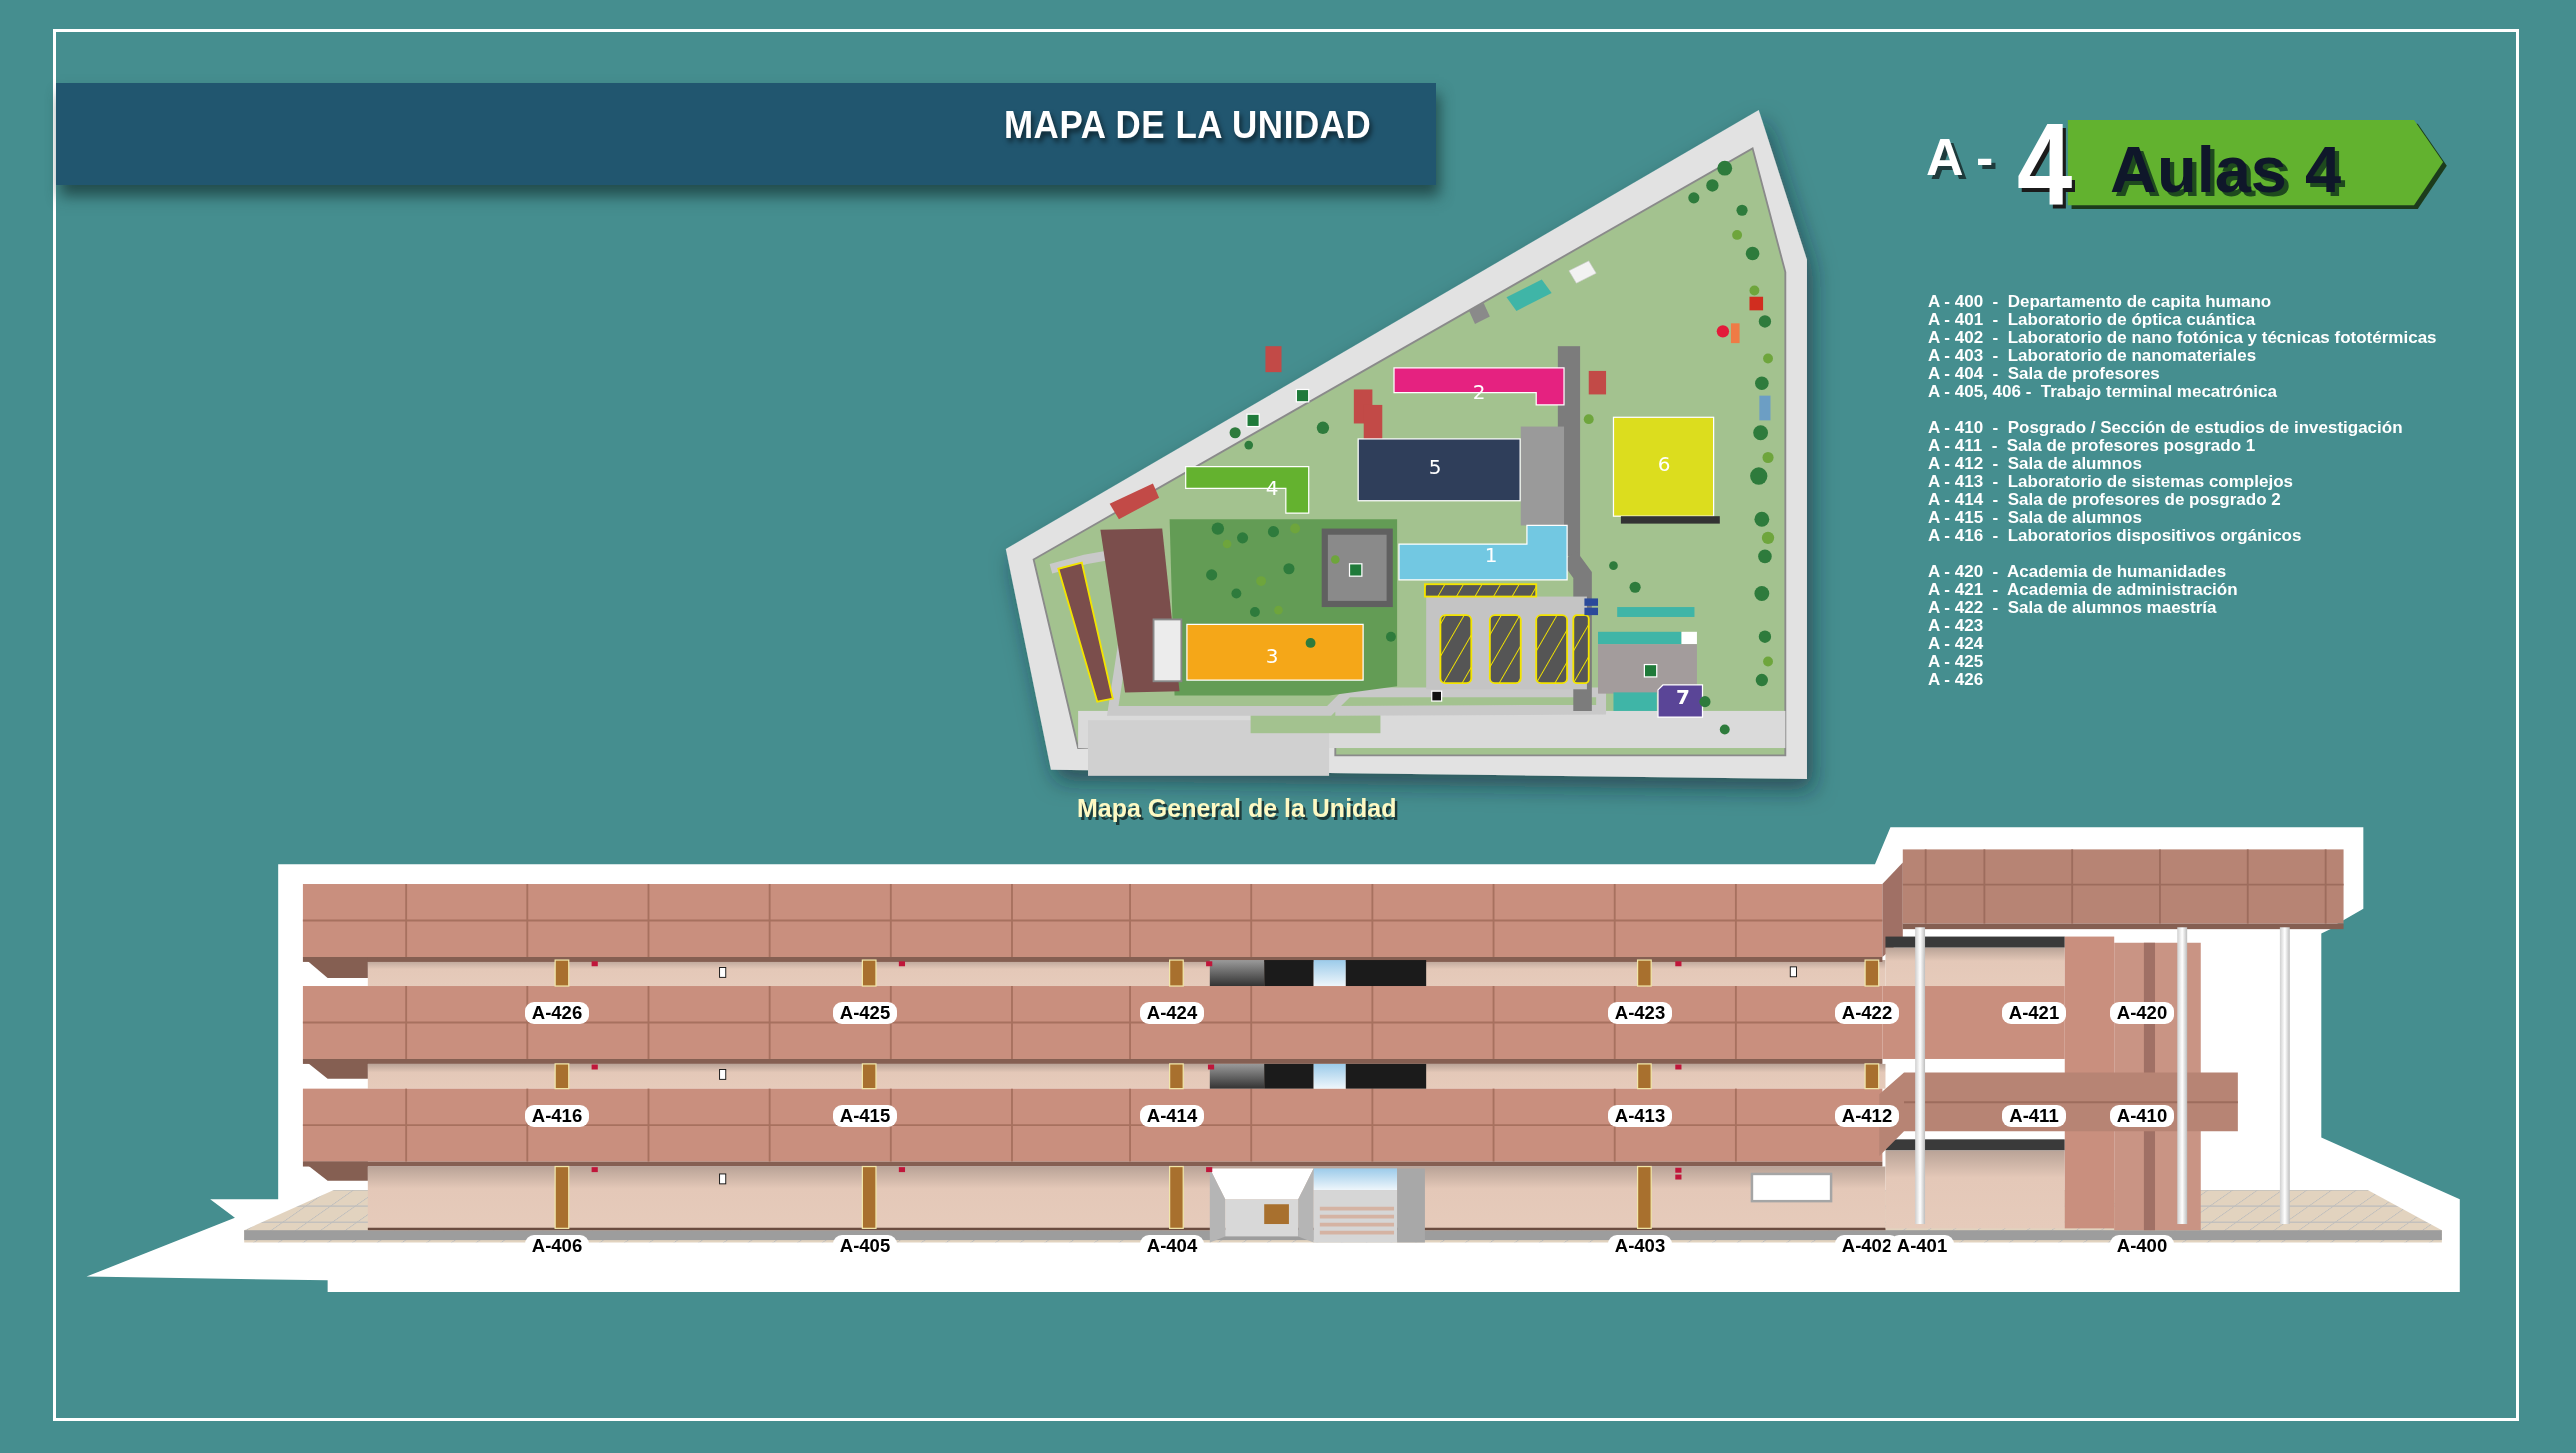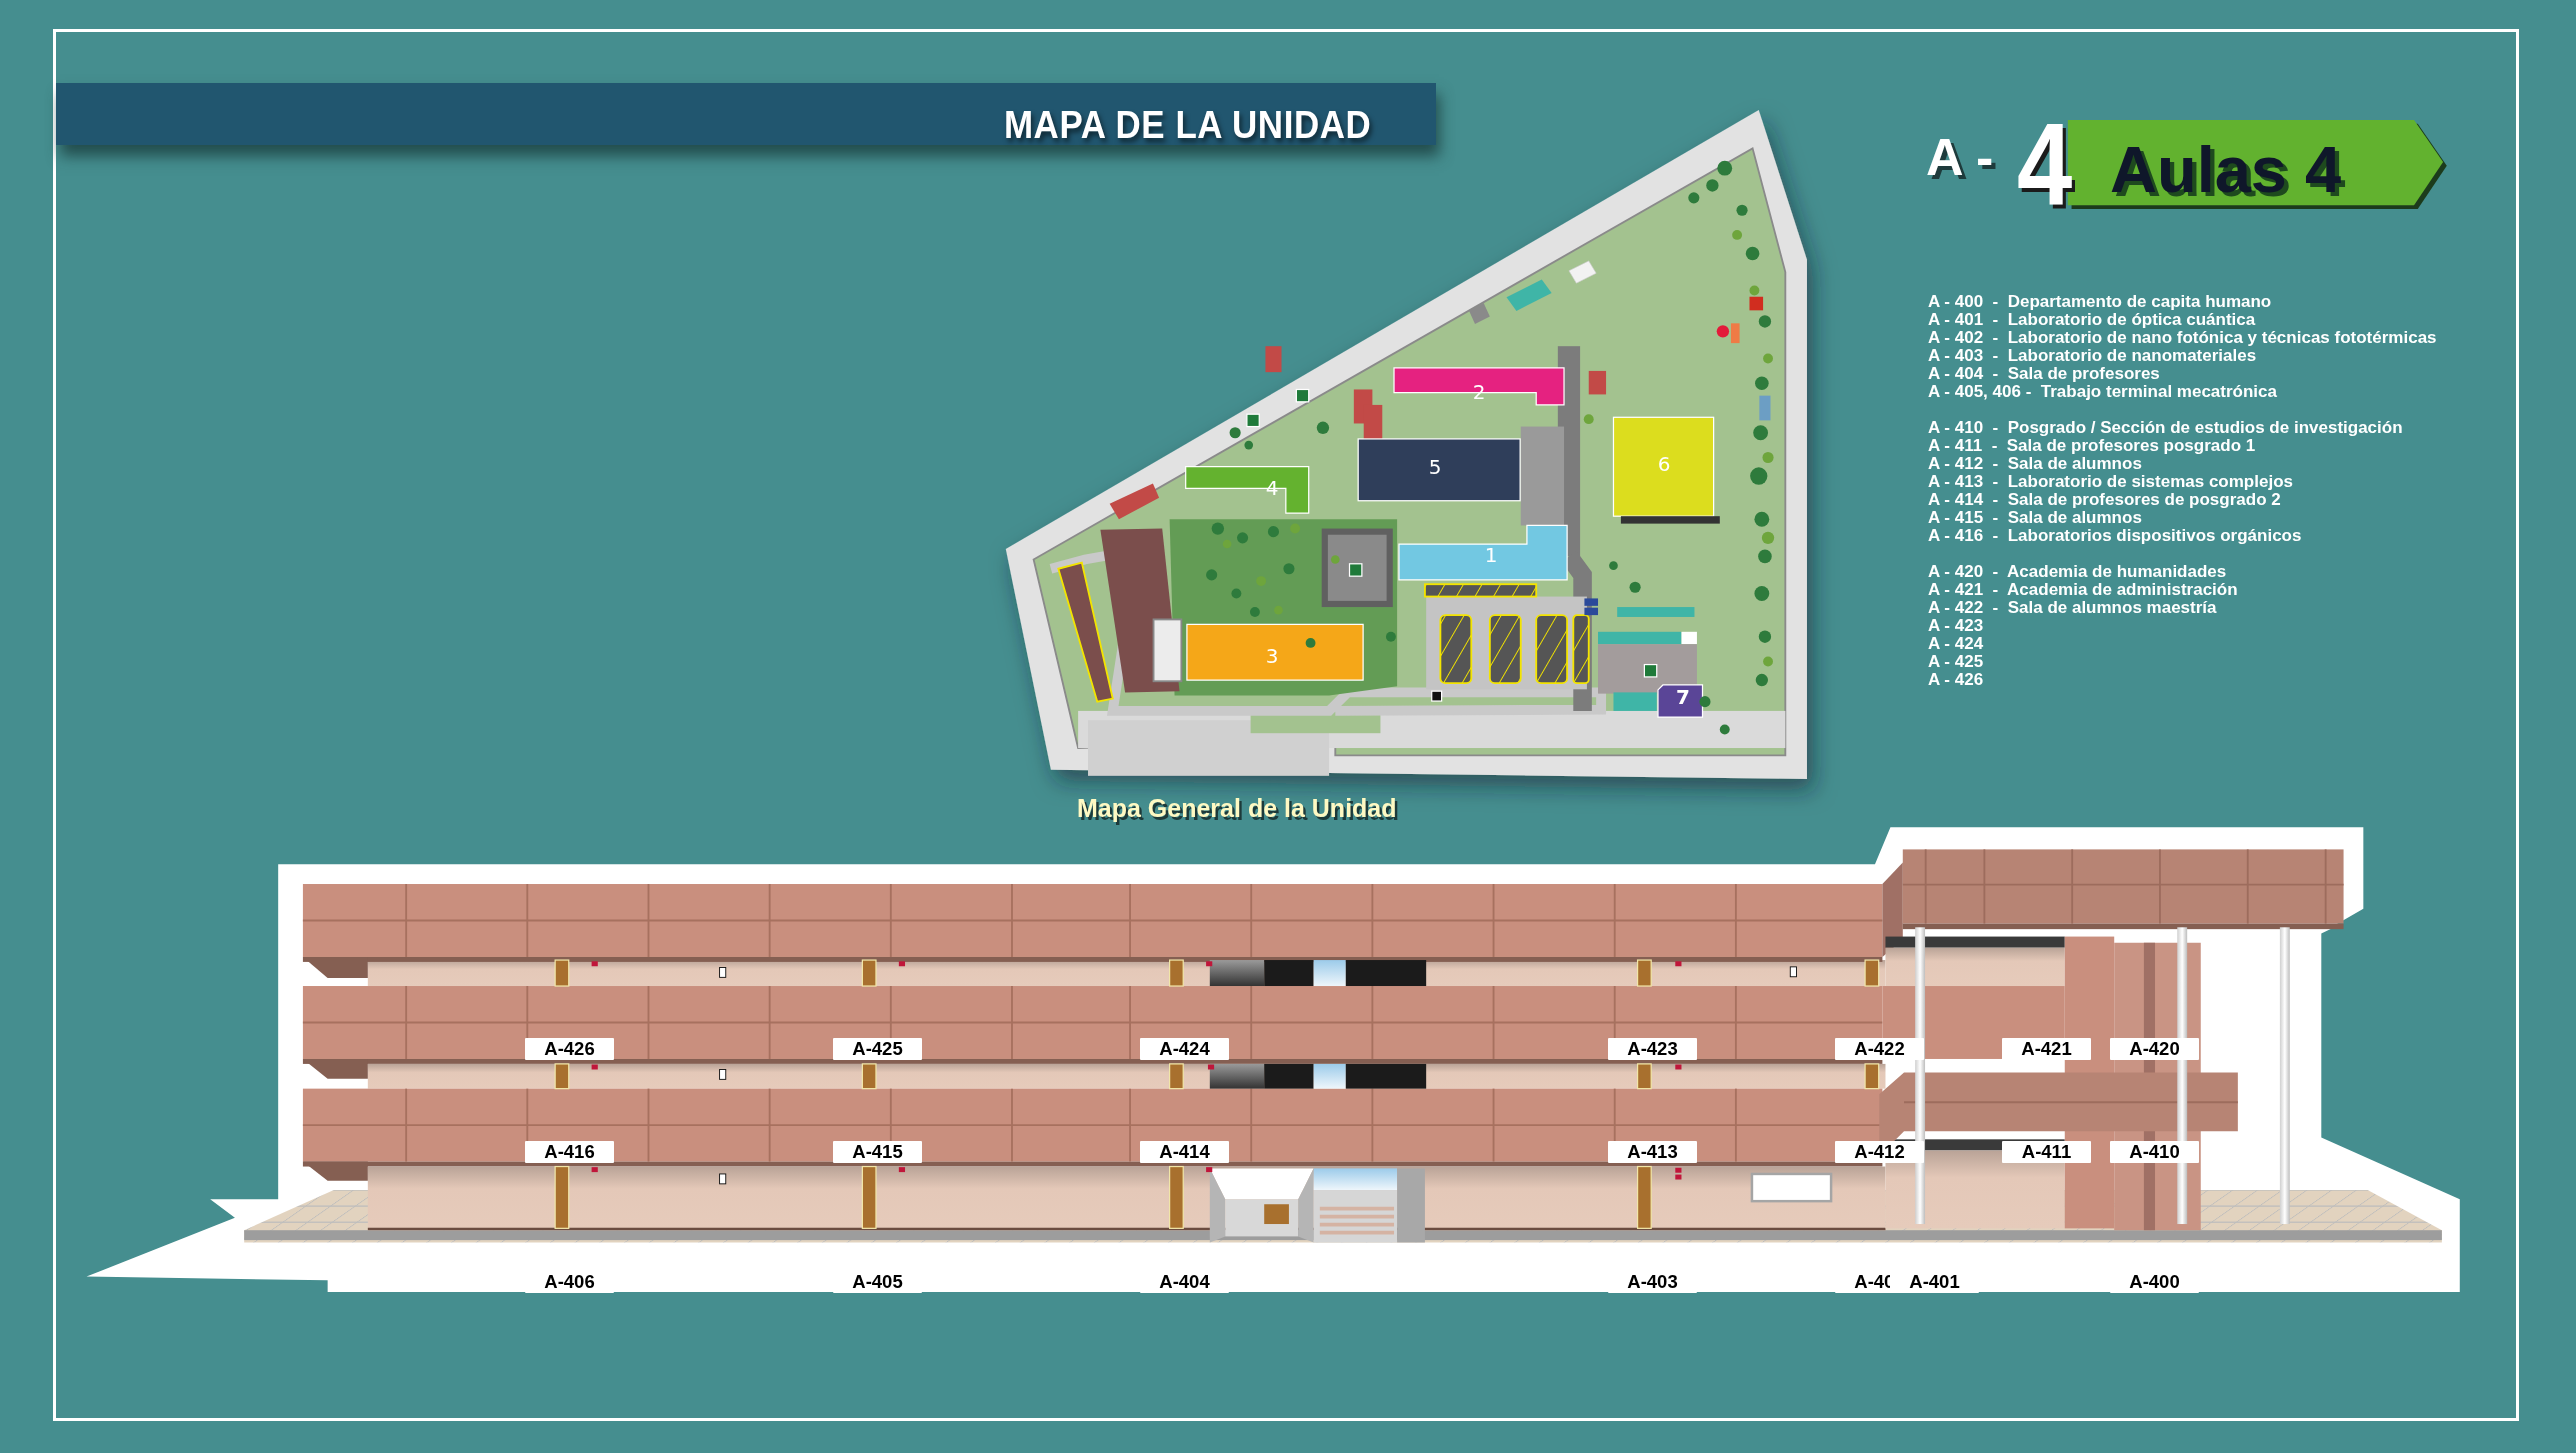--- a/index.html
+++ b/index.html
@@ -1,37 +1,37 @@
 <!DOCTYPE html>
 <html style="font-size:10px"><head>
 <meta charset="utf-8">
 <style>
   html, body { margin:0; padding:0; }
   body { width:2576px; height:1454px; background:#458e8f; position:relative; overflow:hidden;
          font-family:"Liberation Sans", sans-serif; }
   .frame { position:absolute; left:53px; top:29px; width:2466px; height:1392px; border:3.7px solid #fff; box-sizing:border-box; }
-  .banner { position:absolute; left:56px; top:83px; width:1380px; height:62px; background:#21566f;
+  .banner { position:absolute; left:56px; top:83px; width:1380px; height:102px; background:#21566f;
             box-shadow:3.7px 11px 13.6px rgba(20,50,50,0.7); }
   .banner-title { position:absolute; right:65px; top:21px; color:#fff; font-weight:bold; font-size:38px;
             letter-spacing:0.6px; text-shadow:2.5px 3.7px 5px rgba(0,0,0,0.55); transform:scaleX(0.92); transform-origin:right; }
   svg.art { position:absolute; left:0; top:0; }
   .map-caption { position:absolute; left:1077px; top:794px; color:#fef9c3; font-weight:bold; font-size:25px;
             text-shadow:2.5px 2.5px 0 #1d3a3a; }
   .a4 { position:absolute; left:1926px; top:127px; color:#fff; font-weight:bold; font-size:52px;
         text-shadow:4.3px 4.3px 0 #1e3b3c; }
   .a4-big { position:absolute; left:2017px; top:105px; color:#fff; font-weight:bold; font-size:117px; line-height:117px;
         text-shadow:3.7px 3.7px 0 #1b1b1b; z-index:3; transform:scaleX(0.85); transform-origin:left; }
   .aulas-label { position:absolute; left:2110px; top:132px; color:#0f172a; font-weight:bold; font-size:65px;
         text-shadow:4.3px 4.3px 0 #1e4a1e; z-index:4; }
   .legend { position:absolute; left:1928px; top:293px; color:#fff; font-weight:bold; font-size:17px; line-height:18px; }
   .legend .grp { margin-bottom:18px; }
   .legend .row { white-space:pre; }
   .map-num { position:absolute; color:#fff; font-size:20px; font-family:"DejaVu Sans", sans-serif; transform:translate(-50%,-50%); }
-  .room-label { position:absolute; width:89px; height:22px; background:#fff; border-radius:1px; text-align:center;
-        font-weight:bold; font-size:18.5px; line-height:22px; color:#000;margin-top:36px; }
+  .room-label { position:absolute; width:64px; height:22px; background:#fff; border-radius:9px; text-align:center;
+        font-weight:bold; font-size:18.5px; line-height:22px; color:#000; }
 </style>
 </head>
 <body>
 
 <div class="frame"></div>
 
 <div class="banner">
   <div class="banner-title">MAPA DE LA UNIDAD</div>
 </div>
 

